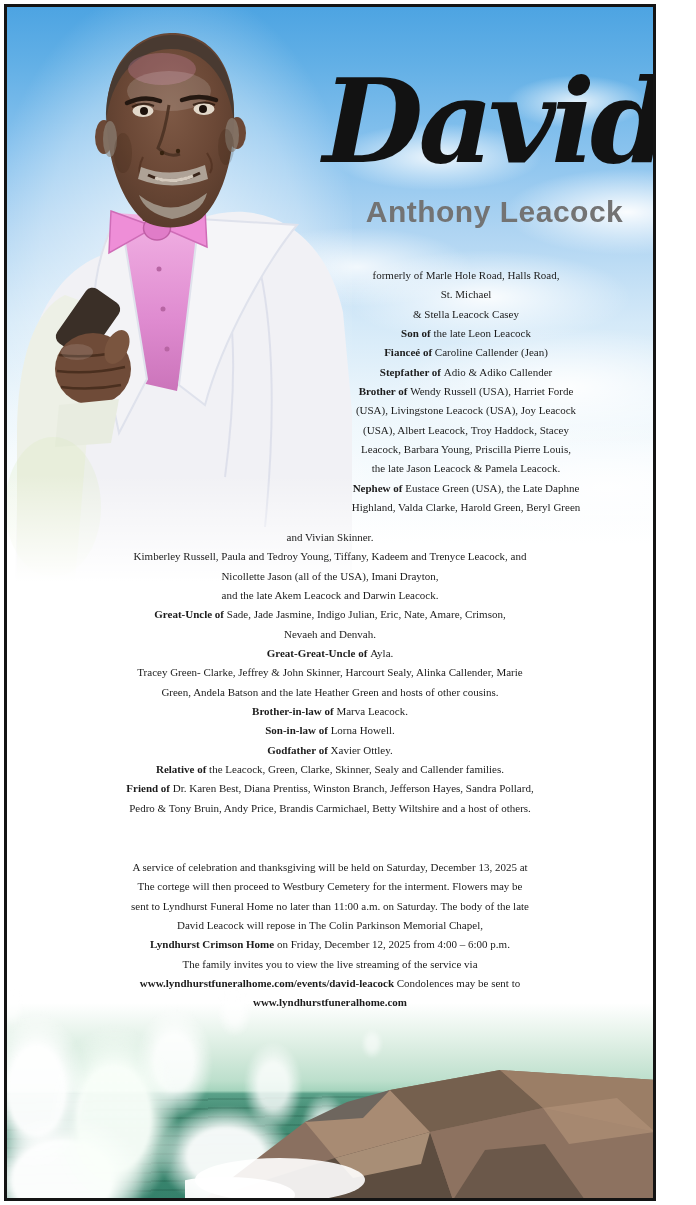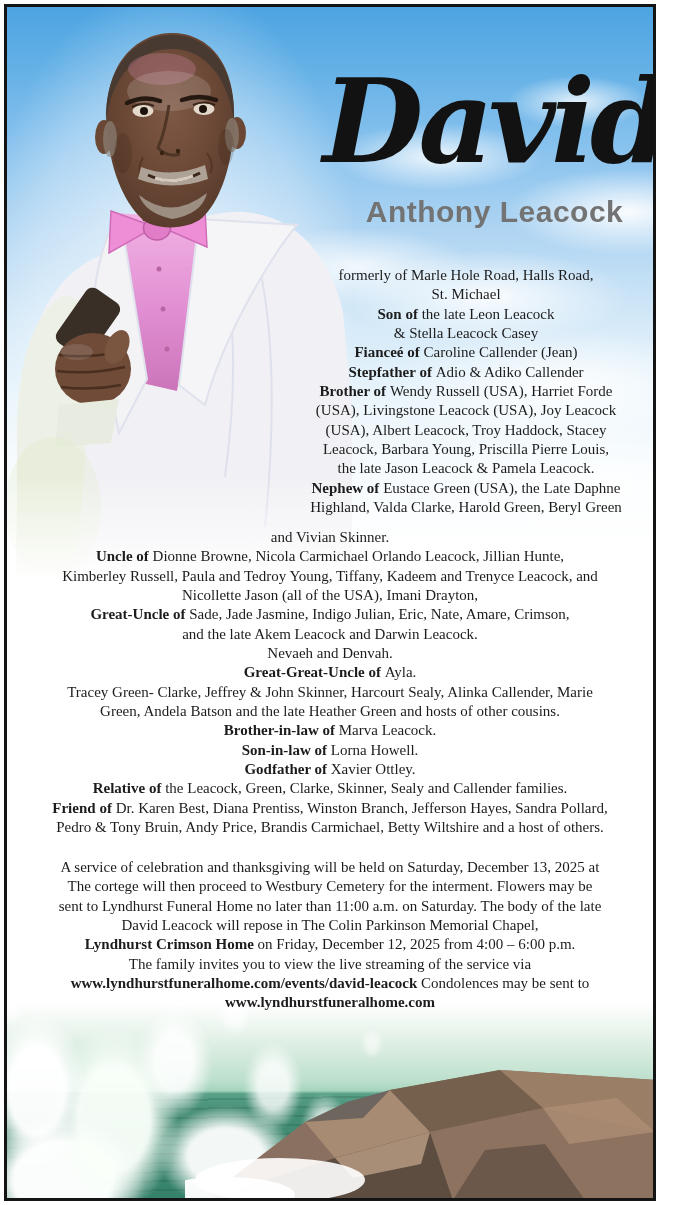--- a/index.html
+++ b/index.html
@@ -49,21 +49,21 @@
   .title-script{position:absolute;left:295px;top:34px;width:385px;height:160px;z-index:4;
     display:flex;align-items:center;justify-content:center;
     font-family:"DejaVu Serif",serif;font-style:italic;font-weight:bold;
     font-size:116px;letter-spacing:-5px;color:#121212;line-height:1;}
   .title-sub{position:absolute;left:295px;top:188px;width:385px;z-index:4;text-align:center;
     font-family:"Liberation Sans","DejaVu Sans",sans-serif;font-weight:bold;
     font-size:30px;letter-spacing:.5px;color:#737373;}
 
   
   .tblock{position:absolute;z-index:5;text-align:center;color:#1c1c1c;
-    font-size:15px;line-height:19.35px;}
+    font-size:11px;line-height:19.35px;}
   .tblock .b{font-weight:bold;}
   #intro{left:276px;right:4px;top:259px;}
   #main{left:2px;right:2px;top:521px;}
   #service{left:2px;right:2px;top:851px;}
 </style>
 </head>
 <body>
 
 <div class="page">
   <div class="frame">
@@ -171,39 +171,38 @@
       <ellipse cx="46" cy="500" rx="48" ry="70" fill="rgba(215,232,180,0.22)"></ellipse>
       <rect x="0" y="468" width="345" height="107" fill="url(#fadeW)"></rect>
     </svg>
 
     <div class="title-script">David</div>
     <div class="title-sub">Anthony Leacock</div>
 
     <div id="intro" class="tblock">
         <div class="tline"><span>formerly of Marle Hole Road, Halls Road,</span></div>
         <div class="tline"><span>St. Michael</span></div>
+        <div class="tline"><span>&amp; Stella Leacock Casey</span></div>
         <div class="tline"><span class="b">Son of </span><span>the late Leon Leacock</span></div>
-        <div class="tline"><span>&amp; Stella Leacock Casey</span></div>
         <div class="tline"><span class="b">Fianceé of </span><span>Caroline Callender (Jean)</span></div>
         <div class="tline"><span class="b">Stepfather of </span><span>Adio &amp; Adiko Callender</span></div>
         <div class="tline"><span class="b">Brother of </span><span>Wendy Russell (USA), Harriet Forde</span></div>
         <div class="tline"><span>(USA), Livingstone Leacock (USA), Joy Leacock</span></div>
         <div class="tline"><span>(USA), Albert Leacock, Troy Haddock, Stacey</span></div>
         <div class="tline"><span>Leacock, Barbara Young, Priscilla Pierre Louis,</span></div>
         <div class="tline"><span>the late Jason Leacock &amp; Pamela Leacock.</span></div>
         <div class="tline"><span class="b">Nephew of </span><span>Eustace Green (USA), the Late Daphne</span></div>
         <div class="tline"><span>Highland, Valda Clarke, Harold Green, Beryl Green</span></div>
       </div>
     <div id="main" class="tblock">
         <div class="tline"><span>and Vivian Skinner.</span></div>
-        <div class="tline"><span class="b">Uncle of </span><span>Dionne Browne, Nicola Carmichael Orlando Leacock, Jillian Hunte,</span></div>
         <div class="tline"><span>Kimberley Russell, Paula and Tedroy Young, Tiffany, Kadeem and Trenyce Leacock, and</span></div>
         <div class="tline"><span>Nicollette Jason (all of the USA), Imani Drayton,</span></div>
+        <div class="tline"><span>and the late Akem Leacock and Darwin Leacock.</span></div>
         <div class="tline"><span class="b">Great-Uncle of </span><span>Sade, Jade Jasmine, Indigo Julian, Eric, Nate, Amare, Crimson,</span></div>
-        <div class="tline"><span>and the late Akem Leacock and Darwin Leacock.</span></div>
         <div class="tline"><span>Nevaeh and Denvah.</span></div>
         <div class="tline"><span class="b">Great-Great-Uncle of </span><span>Ayla.</span></div>
         <div class="tline"><span>Tracey Green- Clarke, Jeffrey &amp; John Skinner, Harcourt Sealy, Alinka Callender, Marie</span></div>
         <div class="tline"><span>Green, Andela Batson and the late Heather Green and hosts of other cousins.</span></div>
         <div class="tline"><span class="b">Brother-in-law of </span><span>Marva Leacock.</span></div>
         <div class="tline"><span class="b">Son-in-law of </span><span>Lorna Howell.</span></div>
         <div class="tline"><span class="b">Godfather of </span><span>Xavier Ottley.</span></div>
         <div class="tline"><span class="b">Relative of </span><span>the Leacock, Green, Clarke, Skinner, Sealy and Callender families.</span></div>
         <div class="tline"><span class="b">Friend of </span><span>Dr. Karen Best, Diana Prentiss, Winston Branch, Jefferson Hayes, Sandra Pollard,</span></div>
         <div class="tline"><span>Pedro &amp; Tony Bruin, Andy Price, Brandis Carmichael, Betty Wiltshire and a host of others.</span></div>

